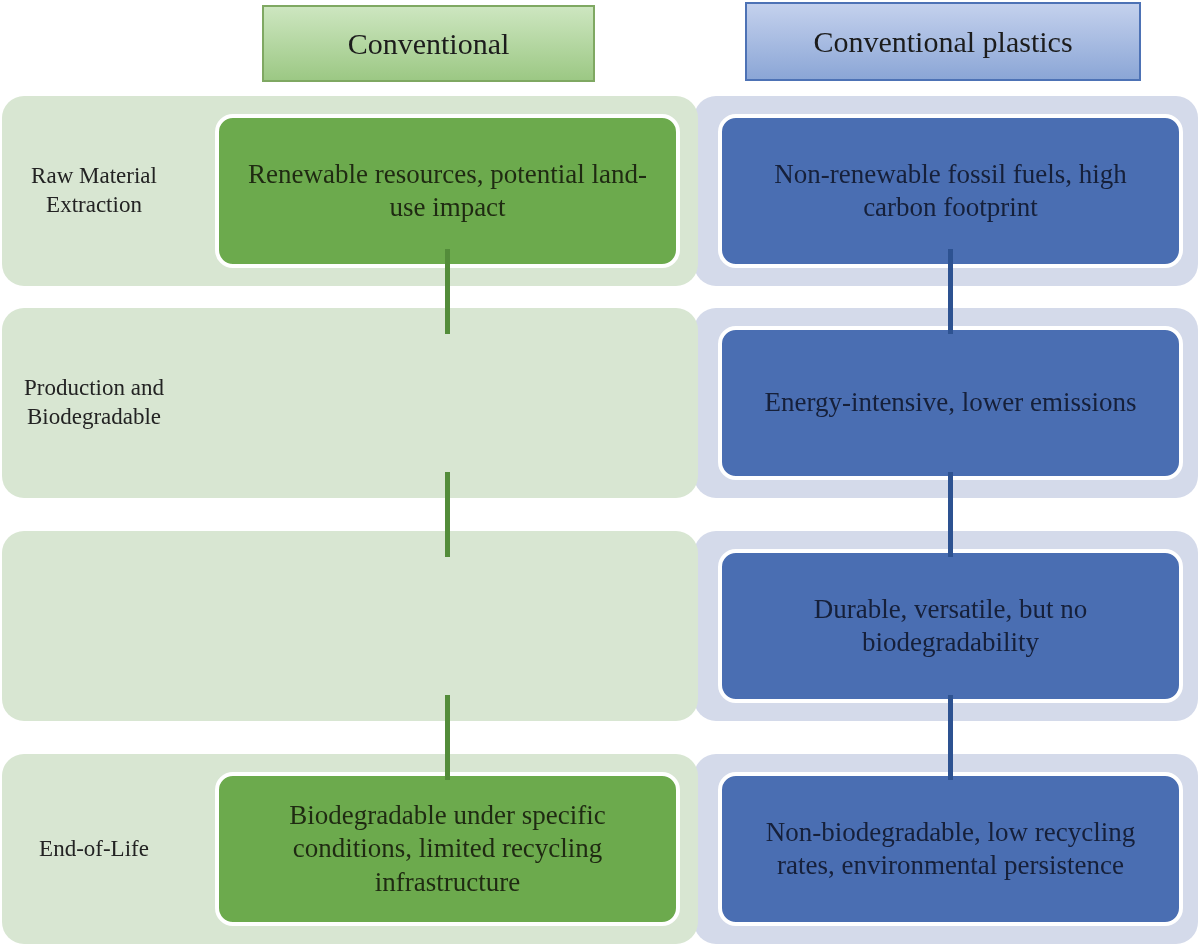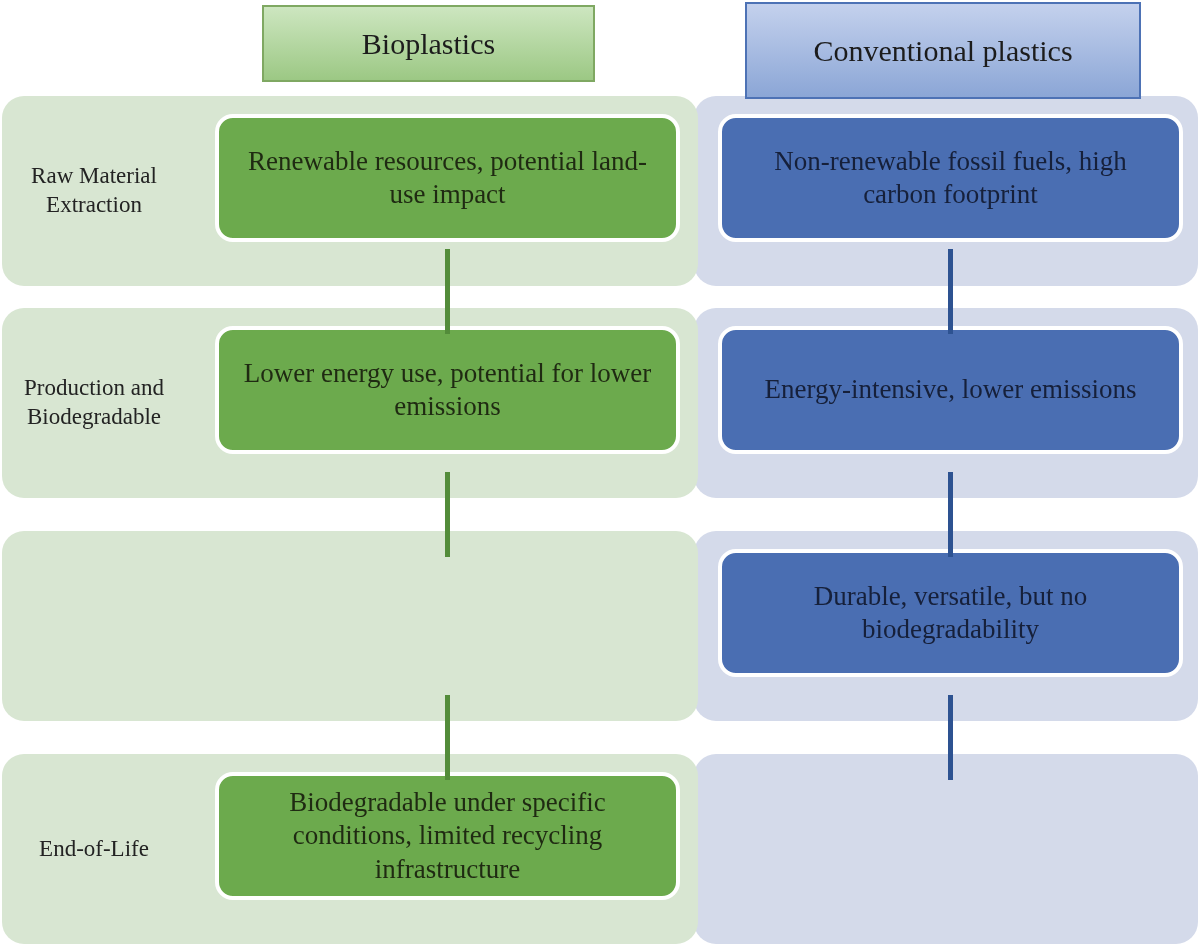--- a/index.html
+++ b/index.html
@@ -7,52 +7,52 @@
     position:relative;width:1200px;height:948px;background:#ffffff;overflow:hidden;
     font-family:"Liberation Serif","DejaVu Serif",serif;
   }
   
   .header{
     position:absolute;display:flex;align-items:center;justify-content:center;
     font-size:30px;color:#1c1c1c;z-index:7;box-sizing:border-box;text-align:center;
   }
   .header-green{left:262px;top:5px;width:333px;height:77px;
     background:linear-gradient(#cde6c0,#9cc884);border:2px solid #7fa862;}
-  .header-blue{left:745px;top:2px;width:396px;height:97px;
+  .header-blue{left:745px;top:2px;width:396px;height:79px;
     background:linear-gradient(#c4d1ed,#8ba6d6);border:2px solid #4d72b5;}
   
   .row{position:absolute;left:0;width:1200px;height:190px;}
   .band{position:absolute;top:0;height:190px;}
   .band-blue{left:694px;width:504px;background:#d4daea;border-radius:22px;z-index:1;}
   .band-green{left:2px;width:696px;background:#d8e6d2;border-radius:22px;z-index:2;}
   .stage-label{
     position:absolute;left:6px;top:0;width:176px;height:190px;z-index:3;
     display:flex;align-items:center;justify-content:center;text-align:center;
     font-size:23px;line-height:1.25;color:#232323;
   }
   .box{
-    position:absolute;top:18px;height:128px;width:465px;box-sizing:border-box;
+    position:absolute;top:18px;height:154px;width:465px;box-sizing:border-box;
     border:4px solid #ffffff;border-radius:18px;z-index:4;
     display:flex;align-items:center;justify-content:center;
     text-align:center;font-size:27px;line-height:1.24;padding:4px 16px;
   }
   .box-green{left:215px;background:#6caa4d;color:#1f2a12;}
   .box-blue{left:718px;background:#4a6eb2;color:#16203a;font-family:Liberation Serif, serif;}
   
   .connector{position:absolute;width:5px;height:85px;z-index:6;}
   .connector-green{left:445px;background:#538c3a;}
   .connector-blue{left:948px;background:#2d5291;}
 </style>
 </head>
 <body>
 
 <div class="canvas">
 
   <div class="header header-green">
-    <span>Bioplastics</span>
+    <span>Conventional</span>
   </div>
   <div class="header header-blue">
     <span>Conventional plastics</span>
   </div>
 
   <div class="row" style="top:96px">
     <div class="band band-blue"></div>
     <div class="band band-green"></div>
     <div class="stage-label">Raw Material Extraction</div>
     <div class="box box-green">
@@ -60,43 +60,43 @@
     </div>
     <div class="box box-blue">
       <span>Non-renewable fossil fuels, high carbon footprint</span>
     </div>
   </div>
 
   <div class="row" style="top:308px">
     <div class="band band-blue"></div>
     <div class="band band-green"></div>
     <div class="stage-label">Production and Biodegradable</div>
-    <div class="box box-green">
-      <span>Lower energy use, potential for lower emissions</span>
-    </div>
     <div class="box box-blue">
       <span>Energy-intensive, lower emissions</span>
     </div>
   </div>
 
   <div class="row" style="top:531px">
     <div class="band band-blue"></div>
     <div class="band band-green"></div>
     <div class="box box-blue">
       <span>Durable, versatile, but no biodegradability</span>
     </div>
   </div>
 
   <div class="row" style="top:754px">
     <div class="band band-blue"></div>
     <div class="band band-green"></div>
     <div class="stage-label">End-of-Life</div>
     <div class="box box-green">
       <span>Biodegradable under specific conditions, limited recycling infrastructure</span>
     </div>
+    <div class="box box-blue">
+      <span>Non-biodegradable, low recycling rates, environmental persistence</span>
+    </div>
   </div>
 
   <div class="connector connector-green" style="top:249px"></div>
   <div class="connector connector-green" style="top:472px"></div>
   <div class="connector connector-green" style="top:695px"></div>
   <div class="connector connector-blue" style="top:249px"></div>
   <div class="connector connector-blue" style="top:472px"></div>
   <div class="connector connector-blue" style="top:695px"></div>
 
 </div>

